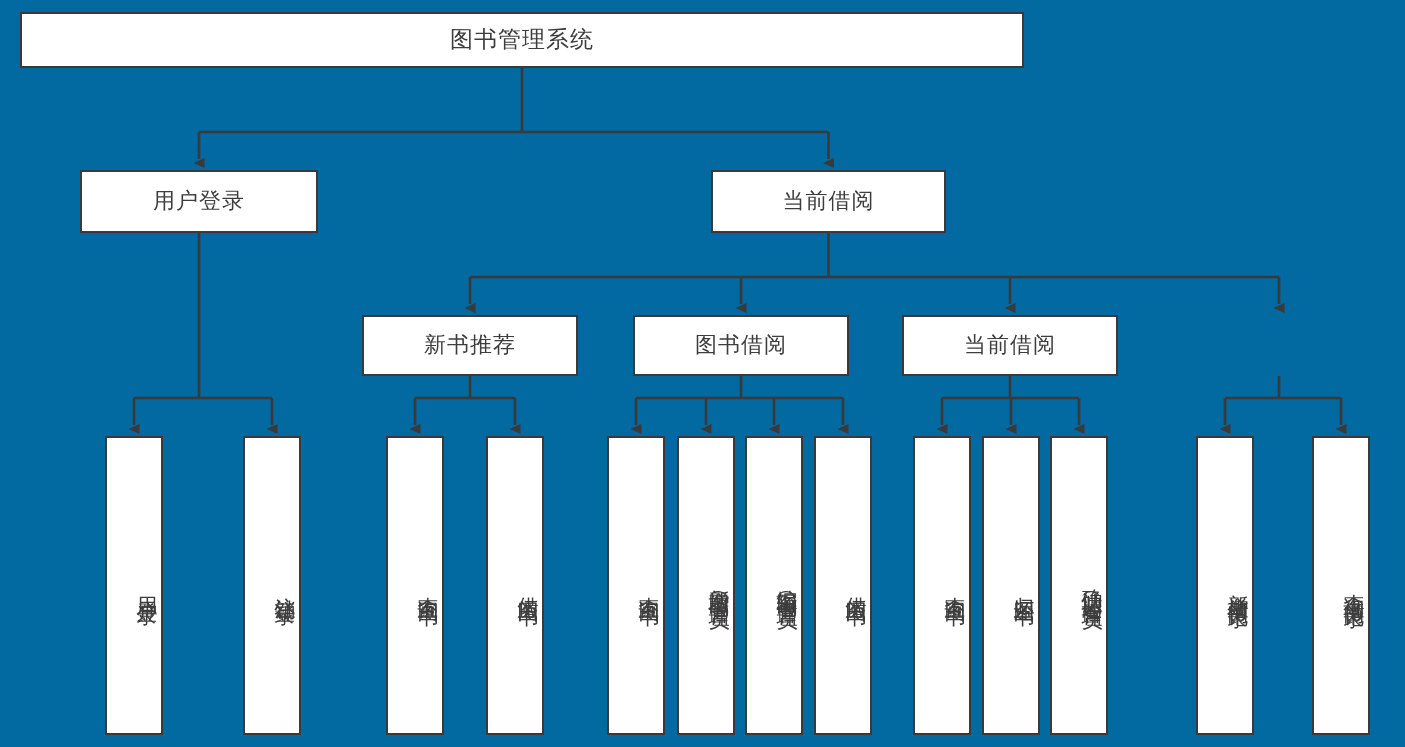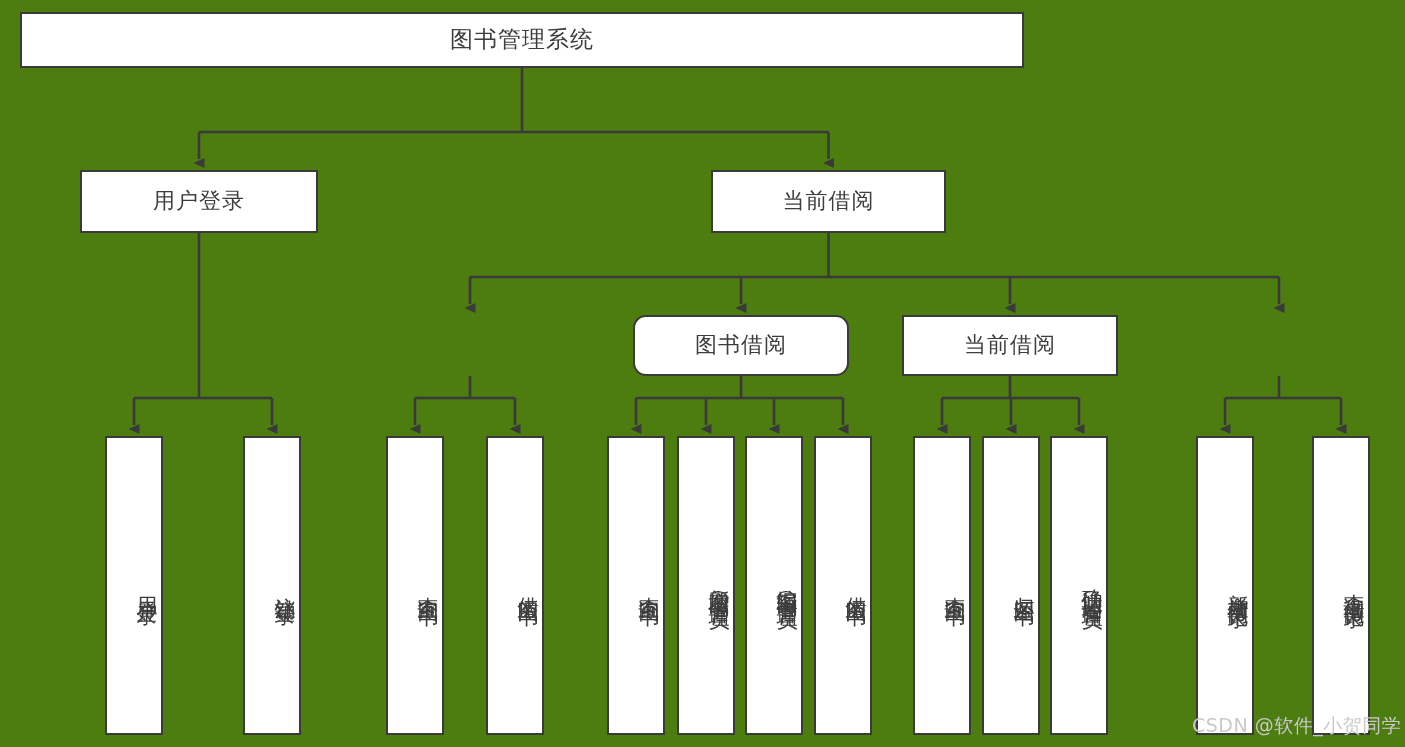--- a/index.html
+++ b/index.html
@@ -7,21 +7,21 @@
     padding: 0;
     background: #ffffff;
   }
   body {
     font-family: "DejaVu Sans", "Liberation Sans", sans-serif;
   }
   #canvas {
     position: relative;
     width: 1405px;
     height: 747px;
-    background: #4d7c0f;
+    background: #0369a1;
     overflow: hidden;
   }
   .node {
     position: absolute;
     box-sizing: border-box;
     border: 2.5px solid #3a3a3a;
     background: #ffffff;
     color: #3d3d3d;
     display: flex;
     align-items: center;
@@ -112,21 +112,22 @@
         <path d="M1225,398 L1225,425" marker-end="url(#arrow)"></path>
         <path d="M1341,398 L1341,425" marker-end="url(#arrow)"></path>
       </g>
   </svg>
 
   <div class="node root h" style="left: 20px; top: 12px; width: 1004px; height: 56px;">图书管理系统</div>
 
   <div class="node h" style="left: 80px; top: 170px; width: 238px; height: 63px;">用户登录</div>
   <div class="node h" style="left: 711px; top: 170px; width: 235px; height: 63px;">当前借阅</div>
 
-  <div class="node h" style="left: 633px; top: 315px; width: 216px; height: 61px; border-radius: 13px;">图书借阅</div>
+  <div class="node h" style="left: 362px; top: 315px; width: 216px; height: 61px;">新书推荐</div>
+  <div class="node h" style="left: 633px; top: 315px; width: 216px; height: 61px;">图书借阅</div>
   <div class="node h" style="left: 902px; top: 315px; width: 216px; height: 61px;">当前借阅</div>
 
   <div class="node v" style="left: 105px; top: 436px; width: 58px; height: 299px;">
       <span class="vlabel">用户登录</span>
     </div>
   <div class="node v" style="left: 243px; top: 436px; width: 58px; height: 299px;">
       <span class="vlabel">注销登录</span>
     </div>
   <div class="node v" style="left: 386px; top: 436px; width: 58px; height: 299px;">
       <span class="vlabel">查询图书</span>
@@ -155,14 +156,13 @@
   <div class="node v" style="left: 1050px; top: 436px; width: 58px; height: 299px;">
       <span class="vlabel">确认归还（管理员）</span>
     </div>
   <div class="node v" style="left: 1196px; top: 436px; width: 58px; height: 299px;">
       <span class="vlabel">新增借阅记录</span>
     </div>
   <div class="node v" style="left: 1312px; top: 436px; width: 58px; height: 299px;">
       <span class="vlabel">查询借阅记录</span>
     </div>
 
-  <div class="watermark" style="left: 1192px; top: 713px;">CSDN @软件_小贺同学</div>
 </div>
 
 </body></html>

